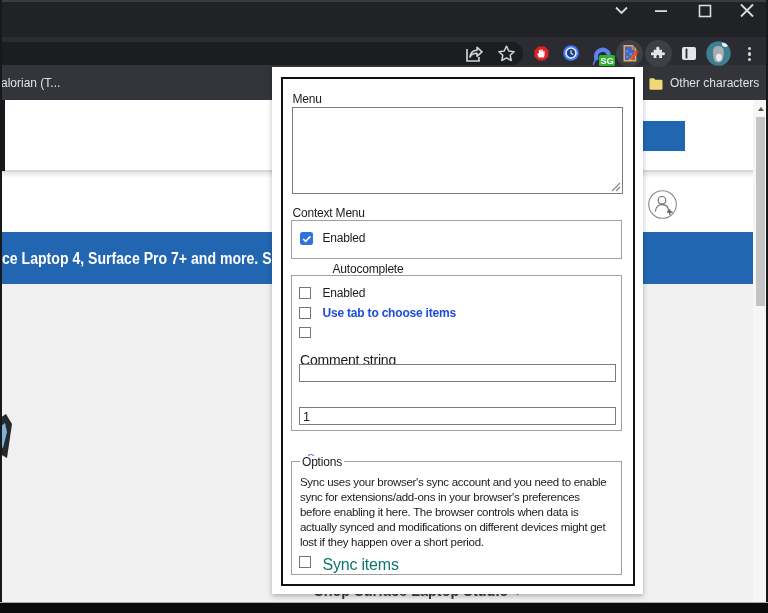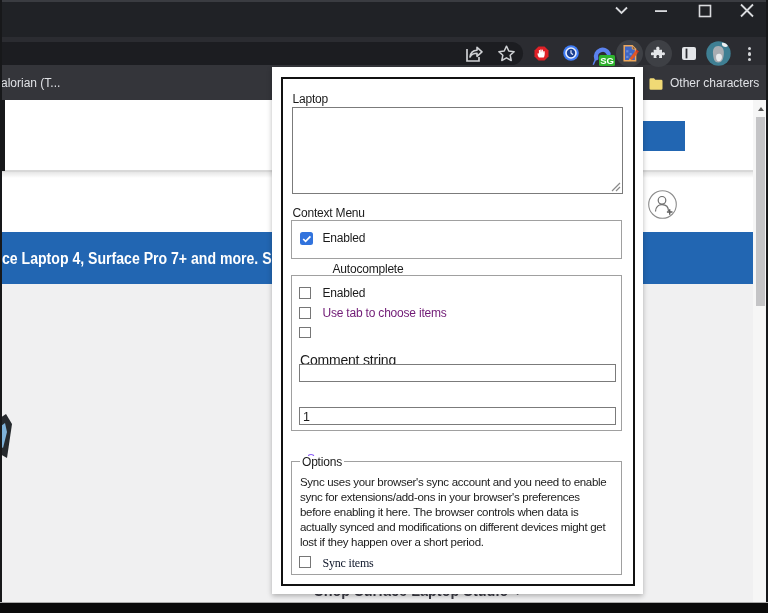--- a/index.html
+++ b/index.html
@@ -125,49 +125,49 @@
   <div class="abs" style="left:0;top:100px;width:5px;height:71px;background:#17181a;"></div>
   <div class="abs" style="left:0;top:0;width:2px;height:604px;background:#17181a;"></div>
   <div class="abs" style="left:766px;top:0;width:2px;height:604px;background:#17181a;"></div>
   <div class="abs" style="left:0;top:601.5px;width:768px;height:1.5px;background:#ababab;"></div>
   <div class="abs" style="left:0;top:603px;width:768px;height:10px;background:#0a0a0a;"></div>
 
   <div class="abs" style="left:272px;top:66.5px;width:371px;height:527px;background:#ffffff;box-shadow:0 2px 5px rgba(0,0,0,0.28);"></div>
 
   <div class="abs" style="left:281px;top:76.5px;width:353.5px;height:509px;border:2px solid #111;background:#fff;box-sizing:border-box;"></div>
 
-  <div class="abs" style="left:292.5px;top:91.5px;font-size:12px;letter-spacing:-0.2px;color:#1b1b1b;">Laptop</div>
+  <div class="abs" style="left:292.5px;top:91.5px;font-size:12px;letter-spacing:-0.2px;color:#1b1b1b;">Menu</div>
   <div class="abs" style="left:291.5px;top:106.5px;width:331px;height:87px;border:1px solid #7b7b7b;background:#fff;box-sizing:border-box;">
     <svg style="position:absolute;right:1px;bottom:1px;width:10px;height:10px;">
       <path d="M1 9 L9 1 M5 9 L9 5" stroke="#8a8a8a" stroke-width="1.2" fill="none"></path>
     </svg>
   </div>
 
   <div class="abs" style="left:292.5px;top:205.6px;font-size:12px;letter-spacing:-0.2px;color:#1b1b1b;">Context Menu</div>
   <div class="abs" style="left:290.5px;top:219.5px;width:331.5px;height:39.5px;border:1px solid #a0a0a0;box-sizing:border-box;"></div>
   <div class="abs" style="left:299.5px;top:231.5px;width:13.5px;height:13.5px;background:#3173dd;border-radius:2.5px;">
     <svg style="position:absolute;left:0;top:0;width:13.5px;height:13.5px;" viewBox="0 0 13.5 13.5">
       <path d="M3.2 7 L5.6 9.4 L10.4 4.4" stroke="#fff" stroke-width="1.7" fill="none"></path>
     </svg>
   </div>
   <div class="abs" style="left:322.5px;top:231.3px;font-size:12px;letter-spacing:-0.2px;color:#1b1b1b;">Enabled</div>
 
   <div class="abs" style="left:292.5px;top:262px;font-size:12px;letter-spacing:-0.2px;color:#1b1b1b;margin-left:40px;">Autocomplete</div>
   <div class="abs" style="left:290.5px;top:274.5px;width:331.5px;height:156px;border:1px solid #a0a0a0;box-sizing:border-box;"></div>
   <div class="abs" style="left:299px;top:287px;width:11.5px;height:11.5px;border:1px solid #767676;background:#fff;box-sizing:border-box;"></div>
   <div class="abs" style="left:322.5px;top:285.6px;font-size:12px;letter-spacing:-0.2px;color:#1b1b1b;">Enabled</div>
   <div class="abs" style="left:299px;top:307px;width:11.5px;height:11.5px;border:1px solid #767676;background:#fff;box-sizing:border-box;"></div>
-  <div class="abs" style="left:322.5px;top:305.6px;font-size:12px;letter-spacing:-0.2px;color:#701a75;">Use tab to choose items</div>
+  <div class="abs" style="left:322.5px;top:305.6px;font-size:12px;letter-spacing:-0.2px;color:#1d4ed8;font-weight:bold;">Use tab to choose items</div>
   <div class="abs" style="left:299px;top:326.5px;width:11.5px;height:11.5px;border:1px solid #767676;background:#fff;box-sizing:border-box;"></div>
   <div class="abs" style="left:300px;top:352.1px;font-size:14px;letter-spacing:-0.2px;color:#1b1b1b;">Comment string</div>
   <div class="abs" style="left:298.5px;top:364px;width:317.5px;height:18px;border:1px solid #7b7b7b;background:#fff;box-sizing:border-box;"></div>
   <div class="abs" style="left:298.5px;top:407px;width:317.5px;height:18px;border:1px solid #7b7b7b;background:#fff;box-sizing:border-box;">
       <span style="position:absolute;left:3.5px;top:1.5px;font-size:12.5px;color:#1b1b1b;">1</span>
     </div>
 
   <div class="abs" style="left:307px;top:442.1px;font-size:12px;letter-spacing:-0.2px;color:#8b5cf6;margin-top:10px;">Sync</div>
   <div class="abs" style="left:290.5px;top:461px;width:331.5px;height:113.5px;border:1px solid #a0a0a0;box-sizing:border-box;"></div>
   <div class="abs" style="left:299.5px;top:455.9px;font-size:12px;letter-spacing:-0.2px;line-height:12px;color:#1b1b1b;background:#fff;padding:0 2.5px;">Options</div>
   <div class="abs" style="left:300px;top:475.4px;font-size:11.5px;letter-spacing:-0.3px;color:#1b1b1b;line-height:15px;white-space:nowrap;">Sync uses your browser's sync account and you need to enable<br>sync for extensions/add-ons in your browser's preferences<br>before enabling it here. The browser controls when data is<br>actually synced and modifications on different devices might get<br>lost if they happen over a short period.</div>
   <div class="abs" style="left:299px;top:556.2px;width:11.5px;height:11.5px;border:1px solid #767676;background:#fff;box-sizing:border-box;"></div>
-  <div class="abs" style="left:322.5px;top:556.1px;font-size:12px;letter-spacing:-0.2px;color:#0f172a;font-family:Liberation Serif, serif;">Sync items</div>
+  <div class="abs" style="left:322.5px;top:556.1px;font-size:16px;letter-spacing:-0.2px;color:#0f766e;">Sync items</div>
 
 </div>
 
 </body></html>

